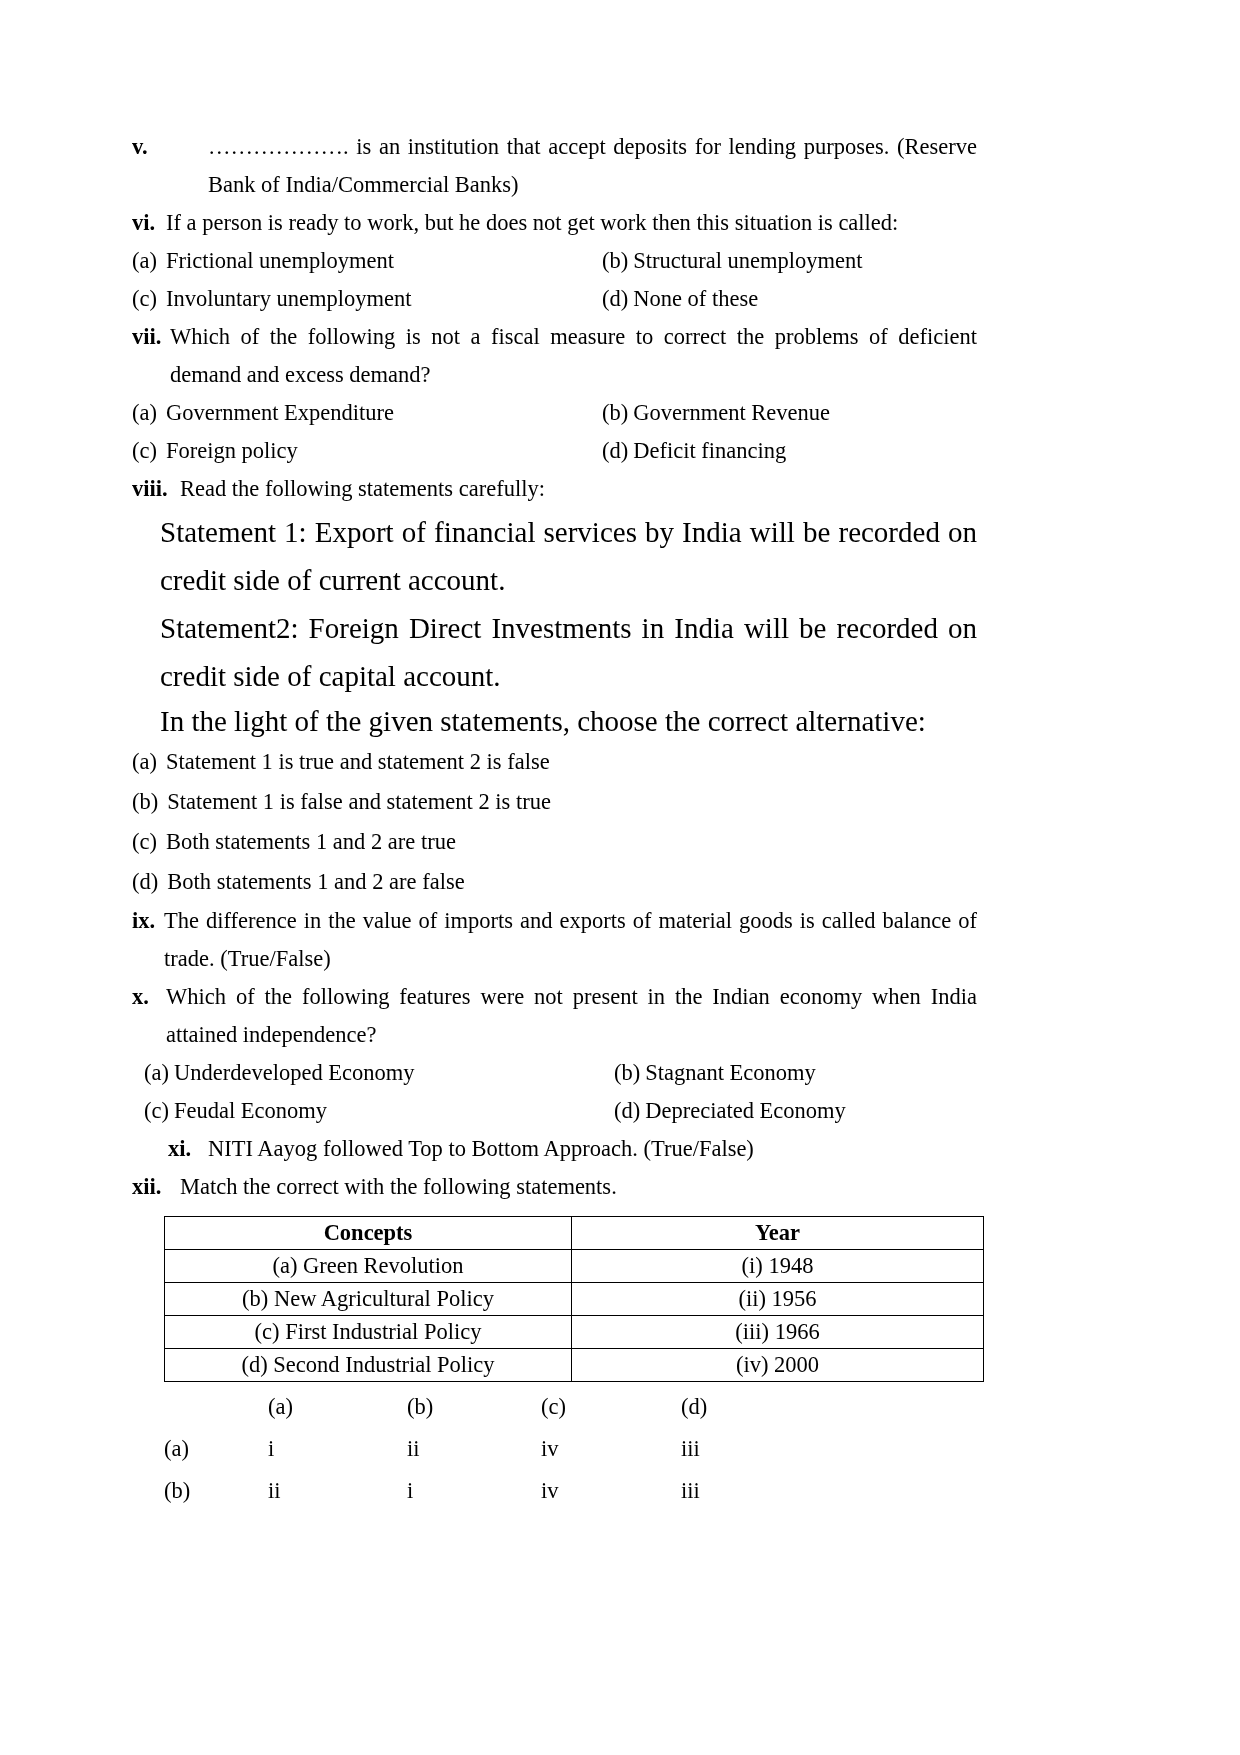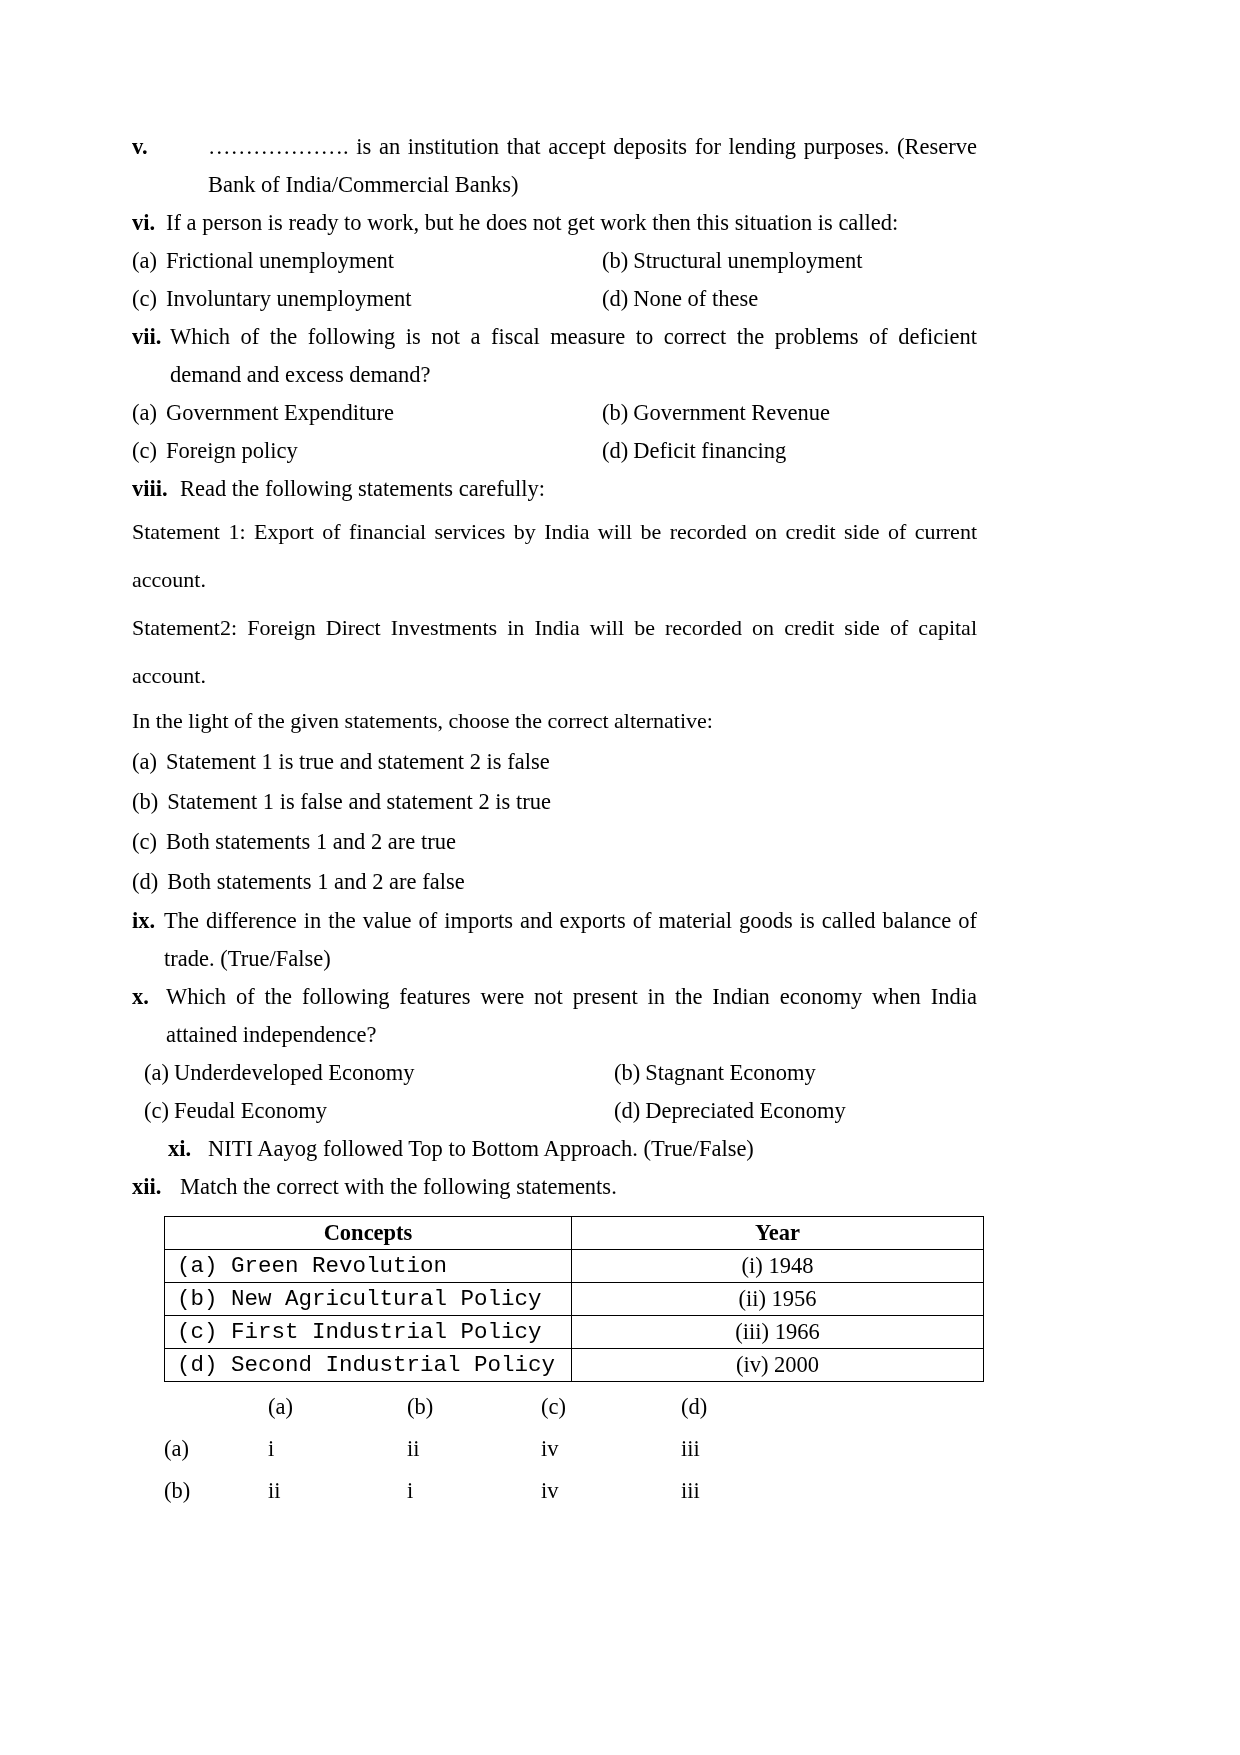--- a/index.html
+++ b/index.html
@@ -75,22 +75,23 @@
 
   
   .opt-single {
     display: flex;
     font-size: 22.5px;
     line-height: 38px;
   }
 
   
   .para {
-    font-size: 22px;
+    font-size: 29px;
     line-height: 38px;
+    margin-left: 28px;
   }
   .para.loose { line-height: 48px; }
 
   .indent-opts { padding-left: 12px; }
 
   
   .match-wrap {
     margin-top: 10px;
     padding-left: 32px;
   }
@@ -103,21 +104,21 @@
   table.match td {
     border: 1.3px solid #000;
     padding: 1px 12px;
     line-height: 30px;
     font-weight: normal;
   }
   table.match th {
     font-weight: bold;
     text-align: center;
   }
-  table.match td.concept { text-align: left; font-family: Liberation Mono, monospace; }
+  table.match td.concept { text-align: center; }
   table.match td.year { text-align: center; }
   .col-concept { width: 382px; }
 
   
   .ans-grid {
     margin-top: 4px;
     padding-left: 32px;
     font-size: 22.5px;
     line-height: 42px;
   }

